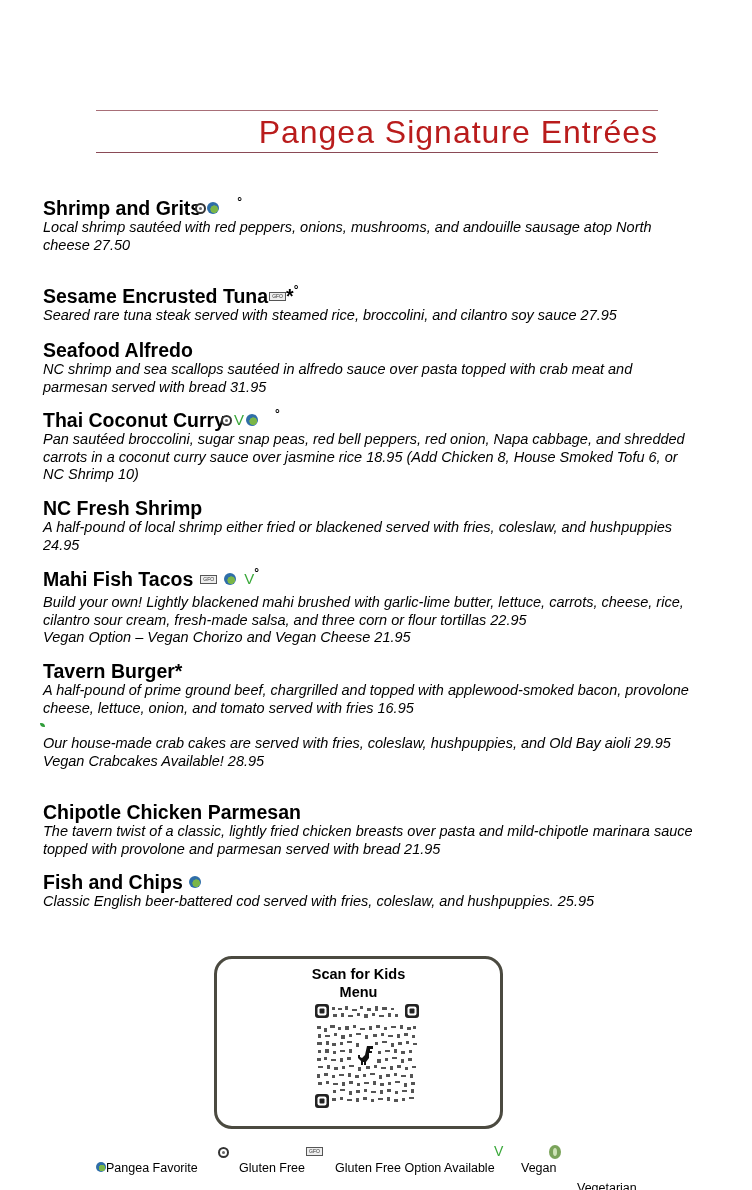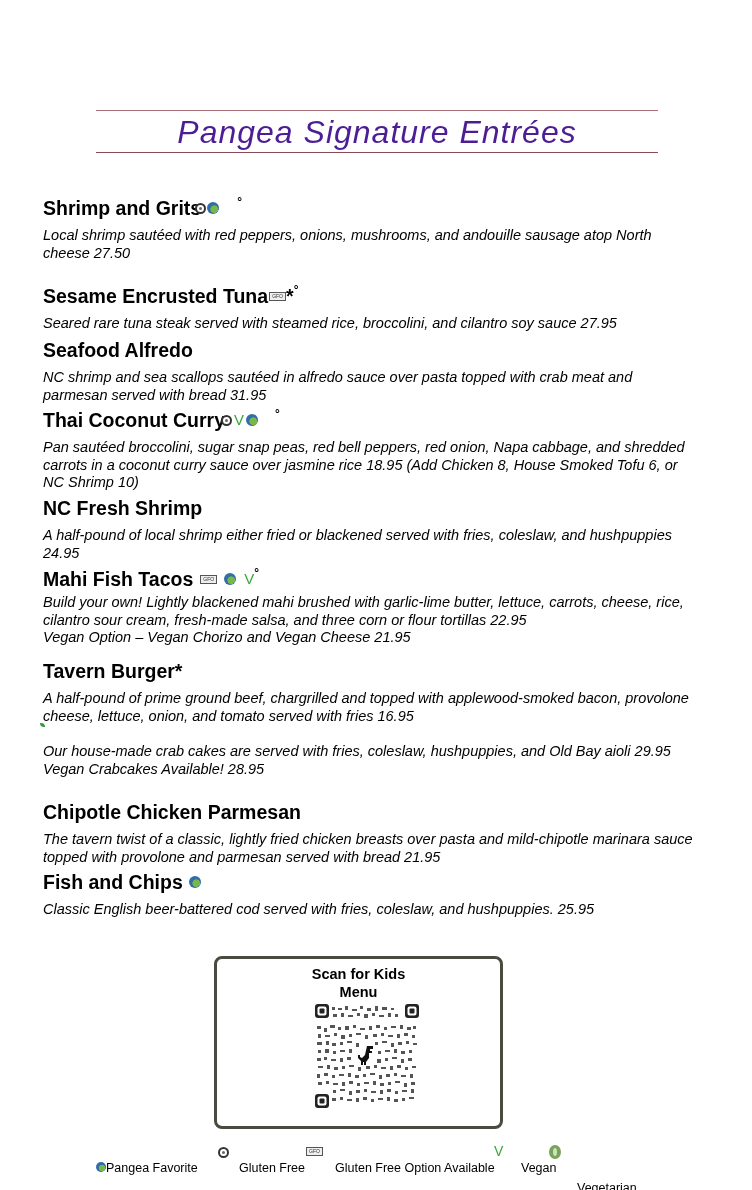--- a/index.html
+++ b/index.html
@@ -1,42 +1,42 @@
 <!DOCTYPE html>
 <html><head>
 <meta charset="utf-8">
 <style>
   * { box-sizing: border-box; margin: 0; padding: 0; }
   html, body { width: 752px; height: 1190px; background: #ffffff; overflow: hidden; }
   body { position: relative; font-family: "Liberation Sans", sans-serif; color: #000; }
 
   .title-wrap { position: absolute; left: 96px; top: 110px; width: 562px; height: 43px;
     border-top: 1px solid #a86f78; border-bottom: 1px solid #8a4a56; }
-  .title { position: absolute; left: 0; right: 0; top: 3px; text-align: center;
-    font-size: 32px; color: #4c1d95; letter-spacing: 1px; font-family: "Liberation Sans", sans-serif; font-style: italic; }
+  .title { position: absolute; left: 0; right: 0; top: 3px; text-align: right;
+    font-size: 32px; color: #b91c1c; letter-spacing: 1px; font-family: "Liberation Sans", sans-serif; }
 
   .item { position: absolute; left: 43px; width: 680px; }
   .item-name { font-size: 19.5px; font-weight: bold; line-height: 22px; white-space: nowrap; display: flex; align-items: center; }
-  .item-desc { font-size: 14.5px; font-style: italic; line-height: 17.6px; margin-top: 8px; }
+  .item-desc { font-size: 14.5px; font-style: italic; line-height: 17.6px; margin-top: 0px; }
   .desc-line { display: block; white-space: nowrap; }
 
   .ic { display: inline-block; vertical-align: middle; position: relative; }
   .ic-globe { width: 12px; height: 12px; border-radius: 50%;
     background: radial-gradient(circle at 60% 60%, #7ab648 0 35%, #2f6ea8 40% 100%); }
   .ic-gf { width: 11px; height: 11px; border-radius: 50%; border: 2px solid #333; background: #fff; }
   .ic-gf::after { content: ""; position: absolute; left: 2px; top: 2px; width: 3px; height: 3px; background: #666; border-radius: 50%; }
   .ic-gfo { width: 17px; height: 9px; border: 1px solid #555; background: #eee; font-size: 5px; line-height: 7px; text-align: center; color: #333; font-weight: normal; font-style: normal; }
   .ic-vegan { color: #3aa83a; font-size: 15px; font-weight: normal; line-height: 12px; }
   .ic-veg { width: 12px; height: 14px; border-radius: 50%; background: #7aa35a; }
   .ic-veg::after { content: ""; position: absolute; left: 4px; top: 3px; width: 4px; height: 8px; border-radius: 50%; background: #cfe3b8; }
   .deg { font-size: 12px; font-weight: bold; vertical-align: top; position: relative; top: -6px; }
   .leaf { display:inline-block; width:5px; height:4px; background:#2f9d3a; border-radius: 0 4px 0 4px; position: relative; top:-8px; left:-3px; }
 
   .qr-box { position: absolute; left: 214px; top: 956px; width: 289px; height: 173px;
-    border: 3px solid #4b4a40; border-radius: 8px; background: #fff; }
+    border: 3px solid #4b4a40; border-radius: 18px; background: #fff; }
   .qr-title { position: absolute; left: 0; right: 0; top: 6px; text-align: center; font-size: 14.5px; font-weight: bold; line-height: 18px; }
   .qr { position: absolute; left: 98px; top: 45px; width: 104px; height: 104px; }
 
   .legend-icons { position: absolute; top: 1145px; left: 0; width: 752px; height: 14px; }
   .legend-labels { position: absolute; top: 1161px; left: 0; width: 752px; height: 16px; font-size: 12.5px; }
   .lg { position: absolute; white-space: nowrap; }
 </style>
 </head>
 <body>
 

